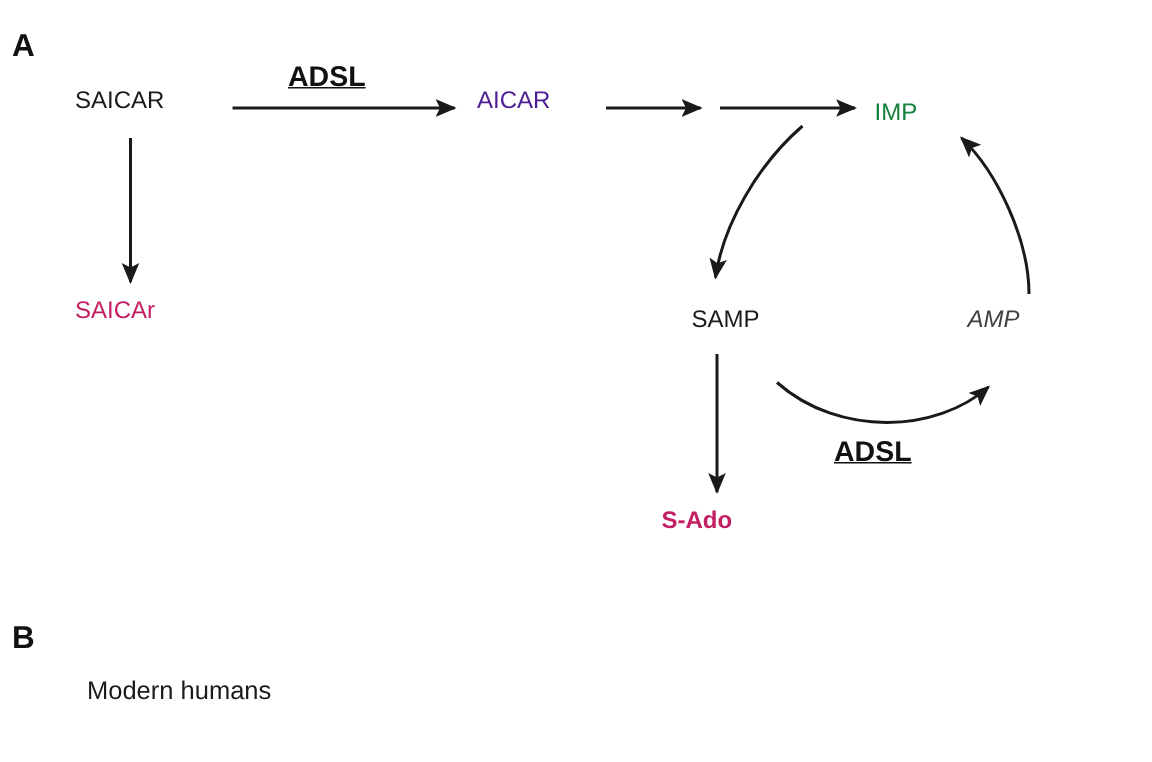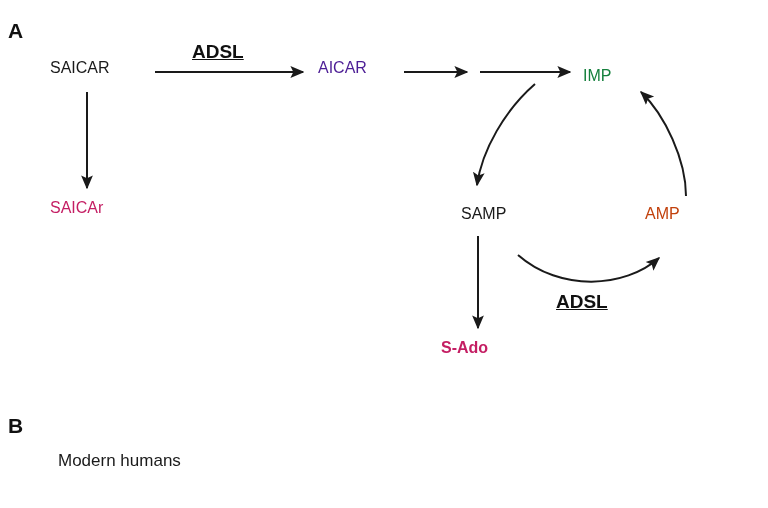--- a/index.html
+++ b/index.html
@@ -127,21 +127,21 @@
   <div class="node" id="node-saicar" style="left: 50px; top: 60px; color: rgb(26, 26, 26);">SAICAR</div>
 
   <div class="node metabolite-highlight" id="node-saicar-r" style="left: 50px; top: 200px; color: rgb(196, 30, 99);">SAICAr</div>
 
   <div class="node" id="node-aicar" style="left: 318px; top: 60px; color: #4c1d95;">AICAR</div>
 
   <div class="node" id="node-imp" style="left: 583px; top: 68px; color: #15803d;">IMP</div>
 
   <div class="node" id="node-samp" style="left: 461px; top: 206px; color: rgb(26, 26, 26);">SAMP</div>
 
-  <div class="node" id="node-amp" style="left: 645px; top: 206px; color: #c2410c;">AMP</div>
+  <div class="node" id="node-amp" style="left: 645px; top: 206px; color: #404040; font-style: italic;">AMP</div>
 
   <div class="node metabolite-highlight" id="node-s-ado" style="left: 441px; top: 340px; color: rgb(196, 30, 99); font-weight: bold;">S-Ado</div>
 
   <div class="enzyme" id="enzyme-adsl-top" style="left:192px; top:42px;">ADSL</div>
 
   <div class="enzyme" id="enzyme-adsl-bottom" style="left:556px; top:292px;">ADSL</div>
 
   <div class="panel-label" id="panel-b-label">B</div>
 
   <div class="seq-row" style="top:452px;">

